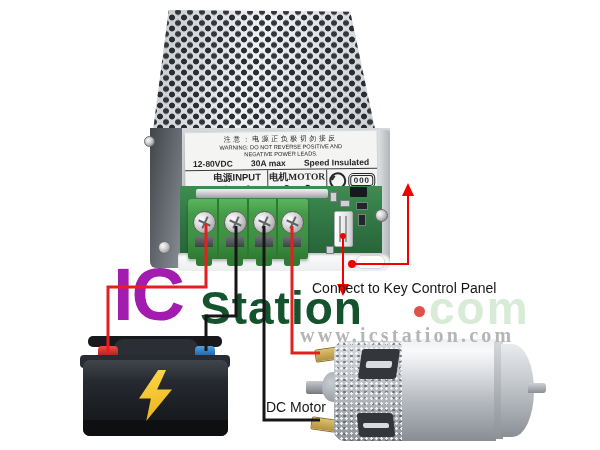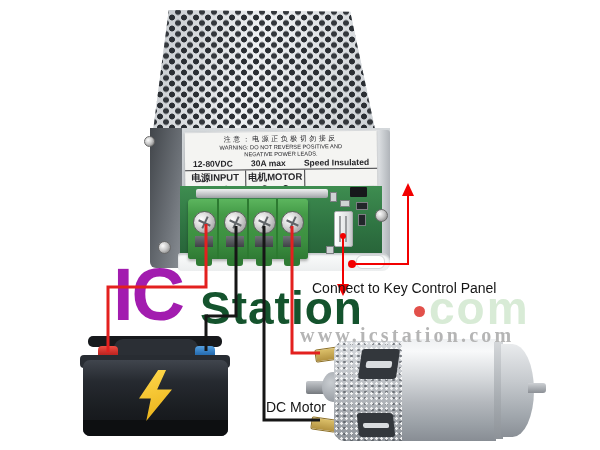--- a/index.html
+++ b/index.html
@@ -33,21 +33,21 @@
 
   .label-strip{left:185px;top:131px;width:192px;height:55px;z-index:3;
     background:#f4f4f2;color:#26262a;transform:rotate(-0.7deg);
     border-top:1px solid #d8dadc;box-shadow:0 1px 2px rgba(0,0,0,.25);}
   .lbl-caution{font-size:7px;letter-spacing:2.5px;text-align:center;margin-top:2px;white-space:nowrap;}
   .lbl-warn{font-size:6px;line-height:6.5px;text-align:center;white-space:nowrap;transform:scale(.95);}
   .lbl-row3{display:flex;justify-content:space-between;padding:0 8px 1px 8px;margin-top:1px;
     font-size:8.5px;font-weight:bold;border-bottom:1.5px solid #3a3a3e;white-space:nowrap;}
   .lbl-row4{display:flex;height:21px;}
   .sec{text-align:center;border-right:1.5px solid #3a3a3e;padding-top:1px;}
-  .sec.inp{width:60px;} .sec.mot{width:58px;}
+  .sec.inp{width:60px;padding-left:22px;} .sec.mot{width:58px;font-family:Liberation Serif, serif;}
   .sec-title{font-size:9.5px;font-weight:bold;white-space:nowrap;}
   .sec-syms{display:flex;justify-content:space-around;font-size:9px;font-weight:bold;line-height:8px;padding:0 8px;}
   .sec.ctrl{flex:1;border-right:none;display:flex;align-items:center;justify-content:space-evenly;}
   .knob{width:13px;height:13px;border:2px solid #26262a;border-radius:50%;position:relative;}
   .knob span{position:absolute;left:1px;top:1px;width:2px;height:5px;background:#26262a;transform:rotate(35deg);}
   .display{border:1.5px solid #26262a;border-radius:5px;padding:1px;}
   .display span{display:block;border:1px solid #26262a;border-radius:3px;padding:0 2px;
     font-size:8px;font-weight:bold;letter-spacing:1px;line-height:9px;}
 
   .pcb{left:180px;top:186px;width:202px;height:72px;z-index:3;
@@ -176,20 +176,28 @@
           <span>⊖</span>
         </div>
       </div>
       <div class="sec mot">
         <div class="sec-title">电机MOTOR</div>
         <div class="sec-syms">
           <span>⊖</span>
           <span>⊕</span>
         </div>
       </div>
+      <div class="sec ctrl">
+        <div class="knob">
+            <span></span>
+          </div>
+        <div class="display">
+          <span>000</span>
+        </div>
+      </div>
     </div>
   </div>
 
   <div class="abs pcb"></div>
   <div class="abs busbar"></div>
   <div class="abs chip"></div>
   <div class="abs smd a"></div>
   <div class="abs smd b"></div>
   <div class="abs smd c"></div>
   <div class="abs smd d"></div>

